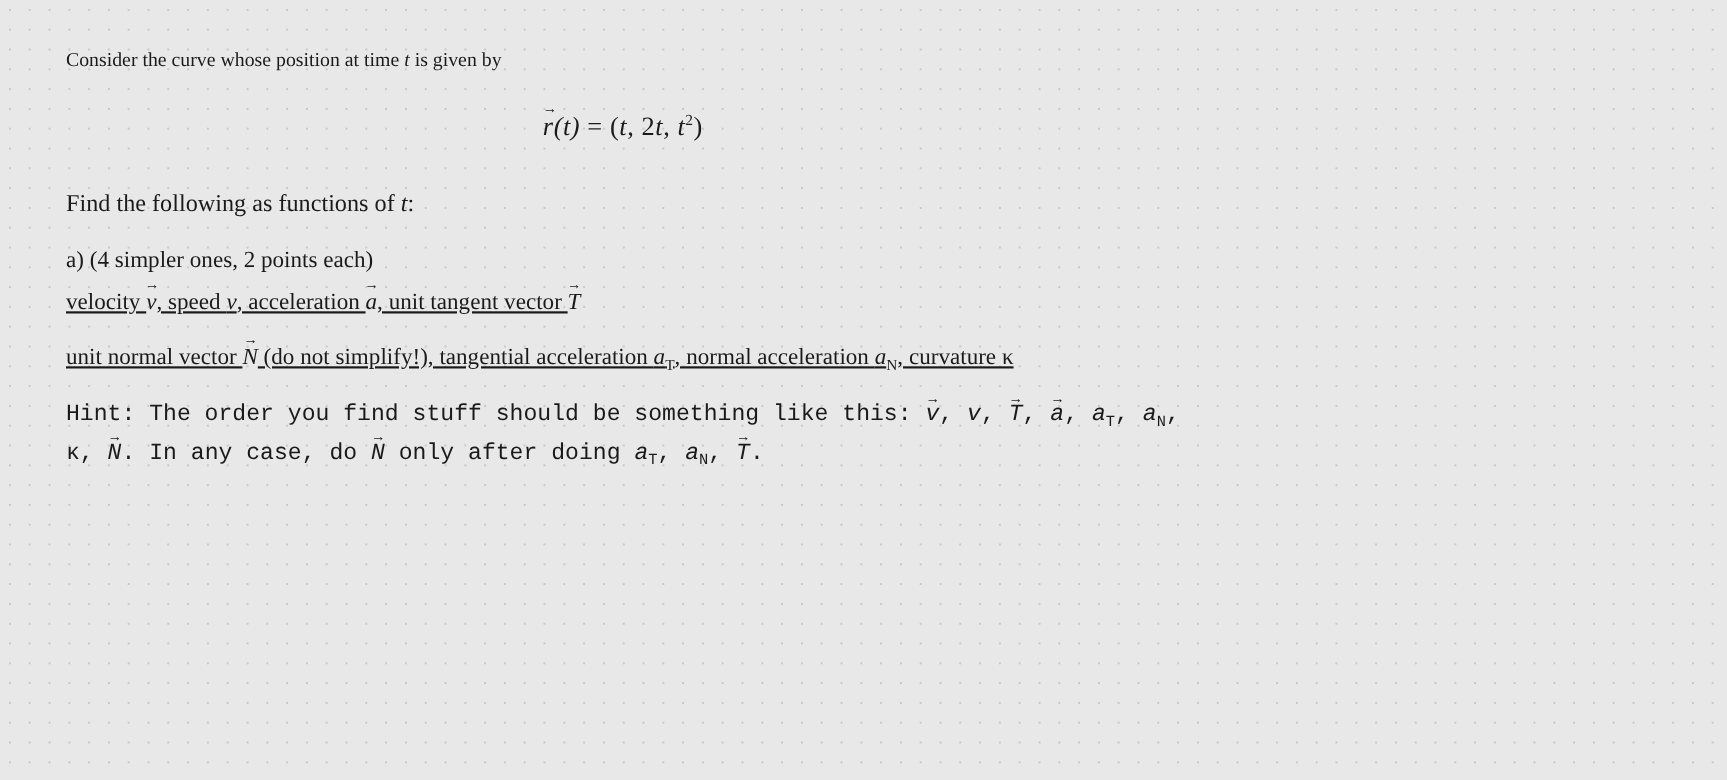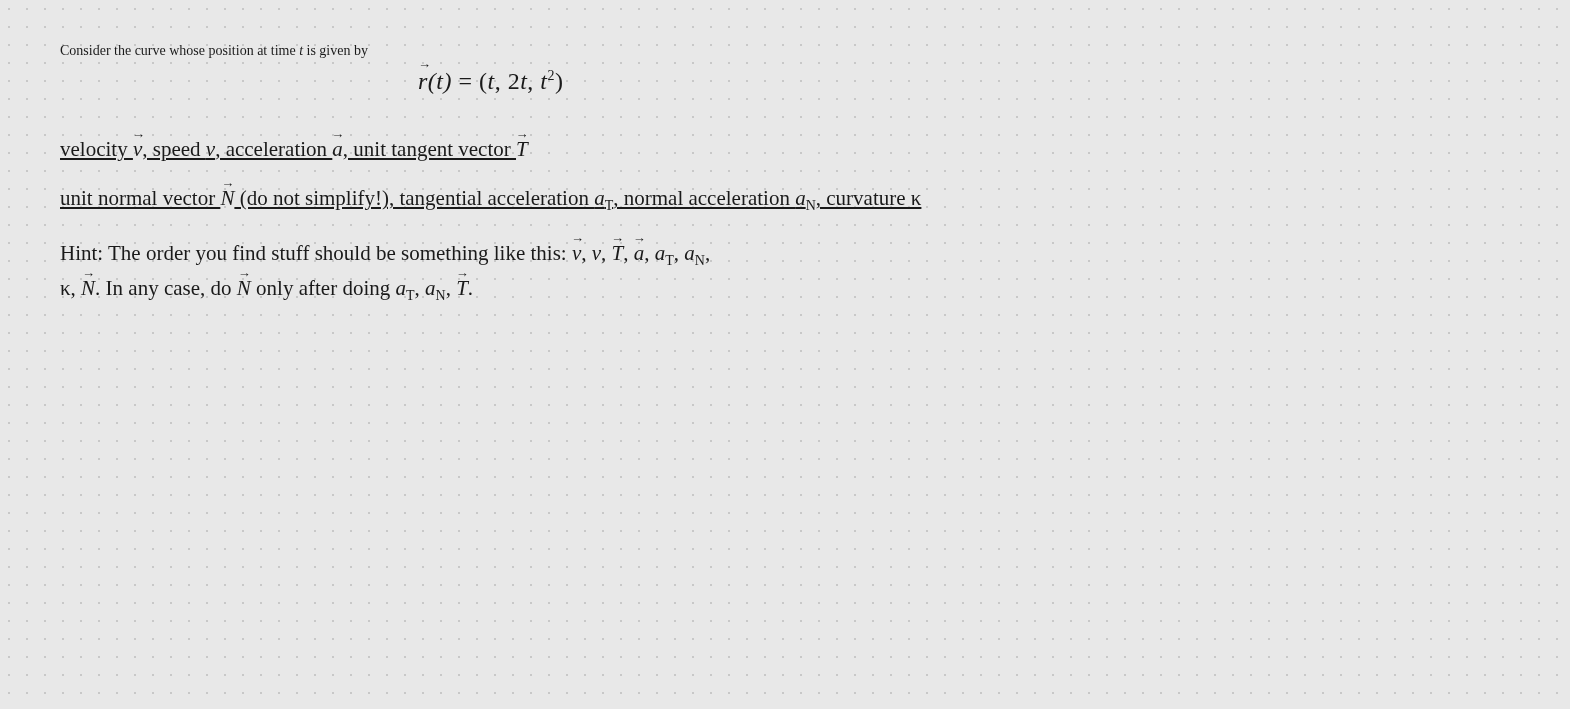--- a/index.html
+++ b/index.html
@@ -23,21 +23,22 @@
       overflow: hidden;
     }
 
     .content {
       max-width: 1100px;
       line-height: 1.6;
       color: #1a1a1a;
     }
 
     .intro-text {
-      font-size: 14px;
+      font-size: 18px;
+      margin-bottom: 28px;
     }
 
     .formula {
       font-size: 24px;
       text-align: center;
       margin-bottom: 32px;
       letter-spacing: 0.5px;
     }
 
     .find-text {
@@ -53,20 +54,21 @@
     .part-content {
       font-size: 21px;
       margin-bottom: 16px;
       text-decoration: underline;
     }
 
     .hint {
       font-size: 21px;
       margin-top: 20px;
       line-height: 1.65;
+      font-family: Liberation Mono, monospace;
     }
 
     em {
       font-style: italic;
     }
 
     sup {
       font-size: 14px;
       vertical-align: super;
       line-height: 0;
@@ -84,21 +86,27 @@
 <div class="content">
 
   <p class="intro-text">
     Consider the curve whose position at time <em>t</em> is given by
   </p>
 
   <p class="formula">
     <em><span style="position:relative; display:inline-block;">r<span style="position:absolute; top:-8px; left:0; font-size:13px; width:100%; text-align:center;">→</span></span>(t)</em> = (<em>t</em>, 2<em>t</em>, <em>t</em><sup>2</sup>)
   </p>
 
+  <p class="find-text">
+    Find the following as functions of <em>t</em>:
+  </p>
 
+  <p class="part">
+    a) (4 simpler ones, 2 points each)
+  </p>
 
   <p class="part-content">
     velocity <em><span style="position:relative; display:inline-block;">v<span style="position:absolute; top:-9px; left:-1px; font-size:13px; width:120%; text-align:center;">→</span></span></em>, speed <em>v</em>, acceleration <em><span style="position:relative; display:inline-block;">a<span style="position:absolute; top:-9px; left:-1px; font-size:13px; width:120%; text-align:center;">→</span></span></em>, unit tangent vector <em><span style="position:relative; display:inline-block;">T<span style="position:absolute; top:-9px; left:-1px; font-size:13px; width:120%; text-align:center;">→</span></span></em>
   </p>
 
 
   <p class="part-content">
     unit normal vector <em><span style="position:relative; display:inline-block;">N<span style="position:absolute; top:-9px; left:-1px; font-size:13px; width:120%; text-align:center;">→</span></span></em> (do not simplify!), tangential acceleration <em>a</em><sub>T</sub>, normal acceleration <em>a</em><sub>N</sub>, curvature κ
   </p>
 

